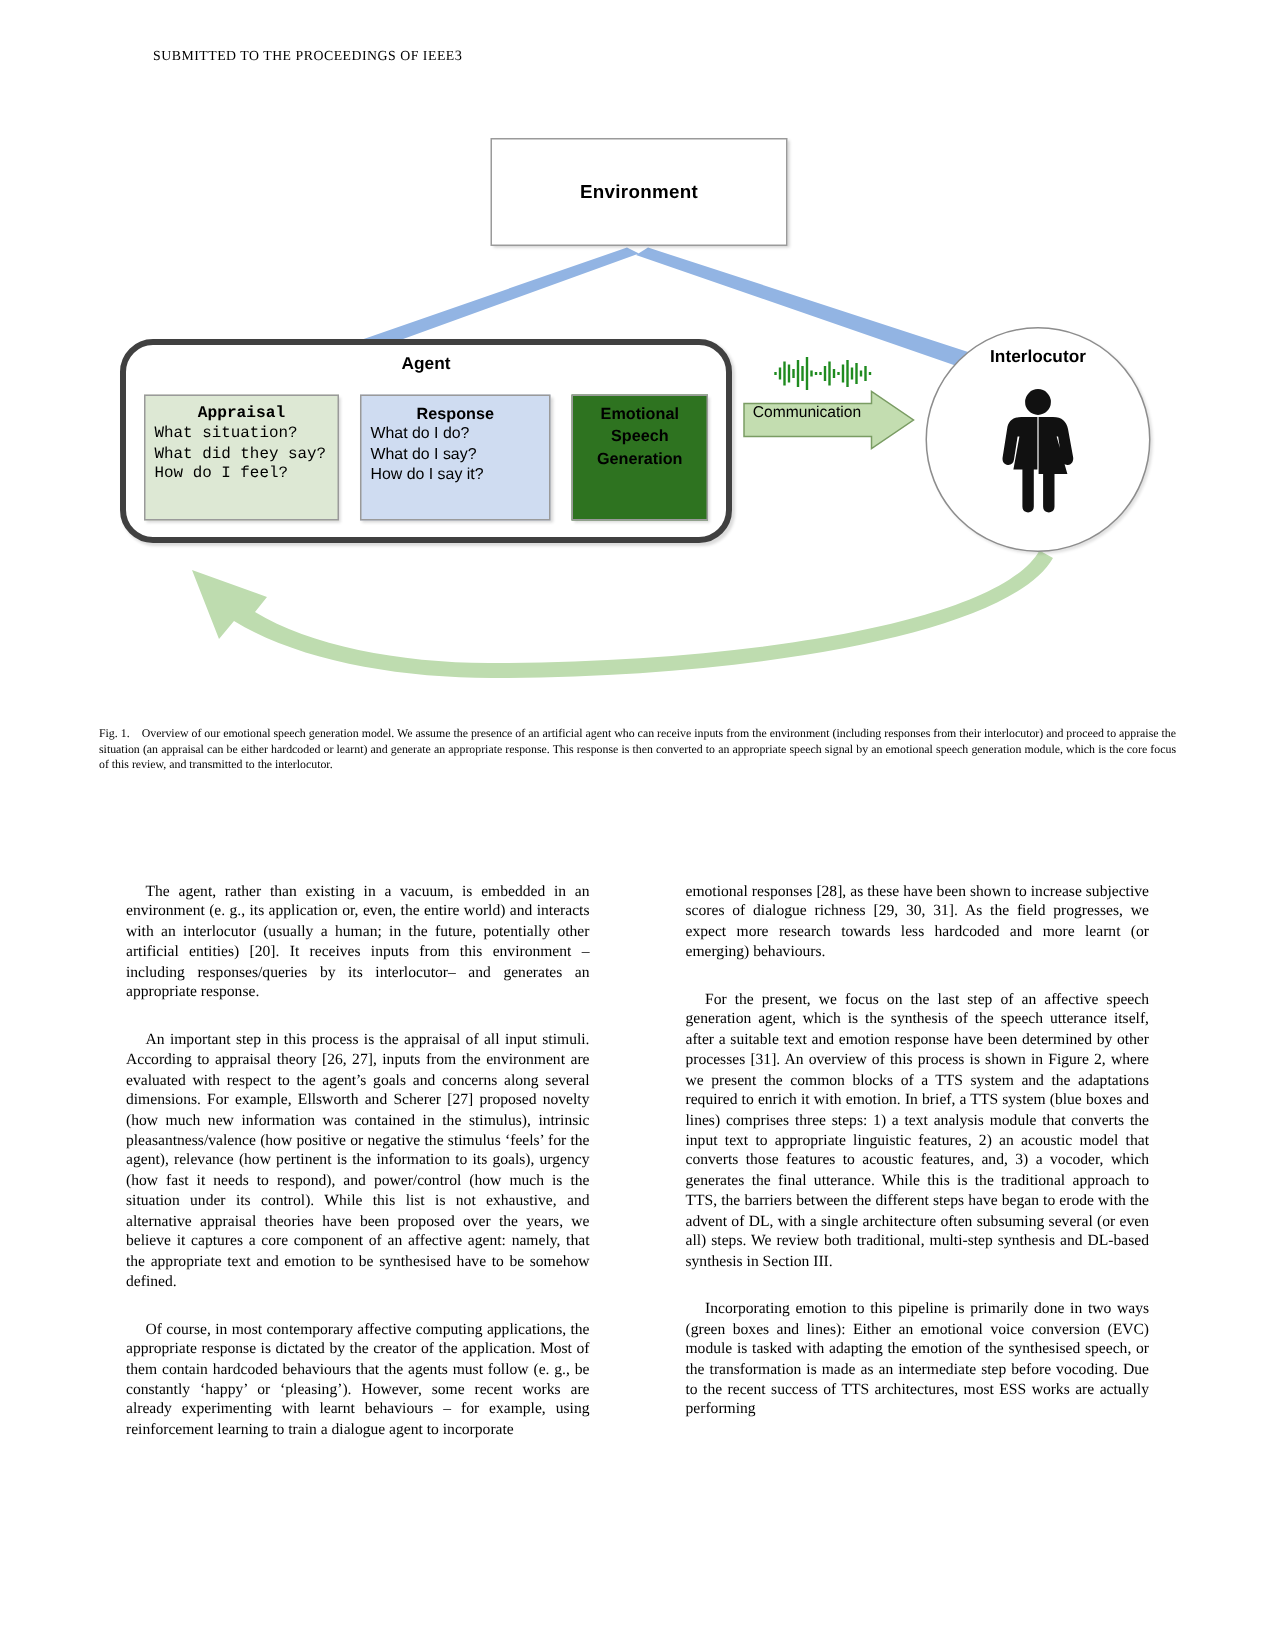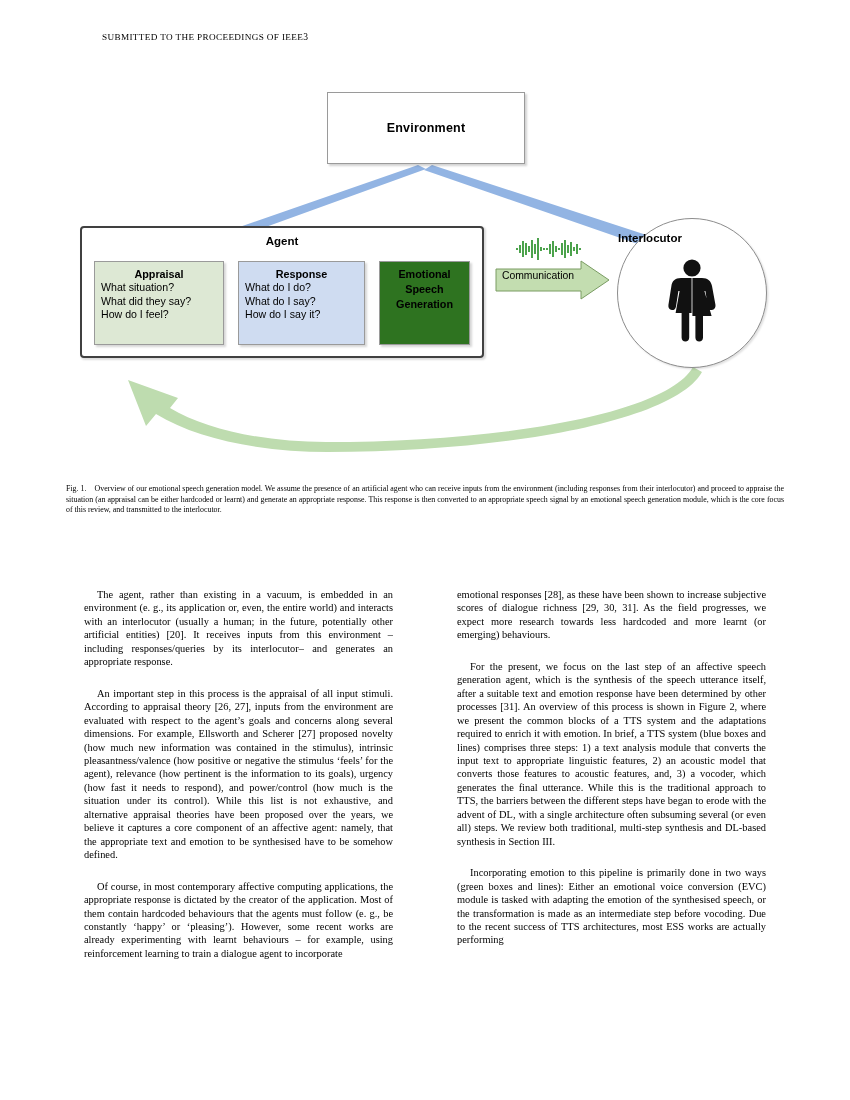--- a/index.html
+++ b/index.html
@@ -33,21 +33,21 @@
     box-shadow:1.5px 1.5px 2px rgba(0,0,0,0.18);
     display:flex; align-items:center; justify-content:center;
   }
   .env-label {
     font-family:"Liberation Sans", sans-serif;
     font-weight:bold; font-size:12.5px; letter-spacing:0.2px;
   }
 
   .agent-box {
     position:absolute; left:14px; top:156px; width:400px; height:128px;
-    background:#ffffff; border:2px solid #404040; border-radius:4px;
+    background:#ffffff; border:4px solid #404040; border-radius:22px;
     box-shadow:1.5px 1.5px 2px rgba(0,0,0,0.14);
   }
   .agent-label {
     position:absolute; left:0; right:0; top:7px; text-align:center;
     font-family:"Liberation Sans", sans-serif;
     font-weight:bold; font-size:11.5px;
   }
 
   .inner-box {
     position:absolute; top:33px; height:84px;
@@ -58,33 +58,33 @@
     padding-top:5px;
   }
   .inner-box .bt {
     display:block; text-align:center;
     font-weight:bold; font-size:10.8px; line-height:14px;
   }
   .inner-box .ln {
     display:block; font-size:10.6px; line-height:13.6px; padding-left:6px;
   }
 
-  #box-appraisal { left:12px;  width:130px; background:#dde8d4; }
+  #box-appraisal { left:12px;  width:130px; background:#dde8d4;font-family:Liberation Mono, monospace; }
   #box-response  { left:156px; width:127px; background:#cfdcf1; }
   #box-esg       { left:297px; width:91px;  background:#2e7320; }
   #box-esg .bt { line-height:15px; }
 
   .interlocutor {
     position:absolute; left:551px; top:148px; width:148px; height:148px;
     border:1px solid #8d8d8d; border-radius:50%;
     background:#ffffff;
     box-shadow:1.5px 1.5px 2px rgba(0,0,0,0.12);
   }
   .interlocutor-label {
-    position:absolute; left:0; right:0; top:13px; 
+    position:absolute; left:0; right:0; top:13px; text-align:center;
     font-family:"Liberation Sans", sans-serif;
     font-weight:bold; font-size:11.5px;
   }
   .person-icon { position:absolute; left:50%; top:40px; transform:translateX(-50%); }
 
   .comm-arrow { position:absolute; left:429px; top:190px; }
   .comm-label {
     position:absolute; left:427px; top:200px; width:90px;
     font-family:"Liberation Sans", sans-serif;
     font-size:10.4px; text-align:center;

